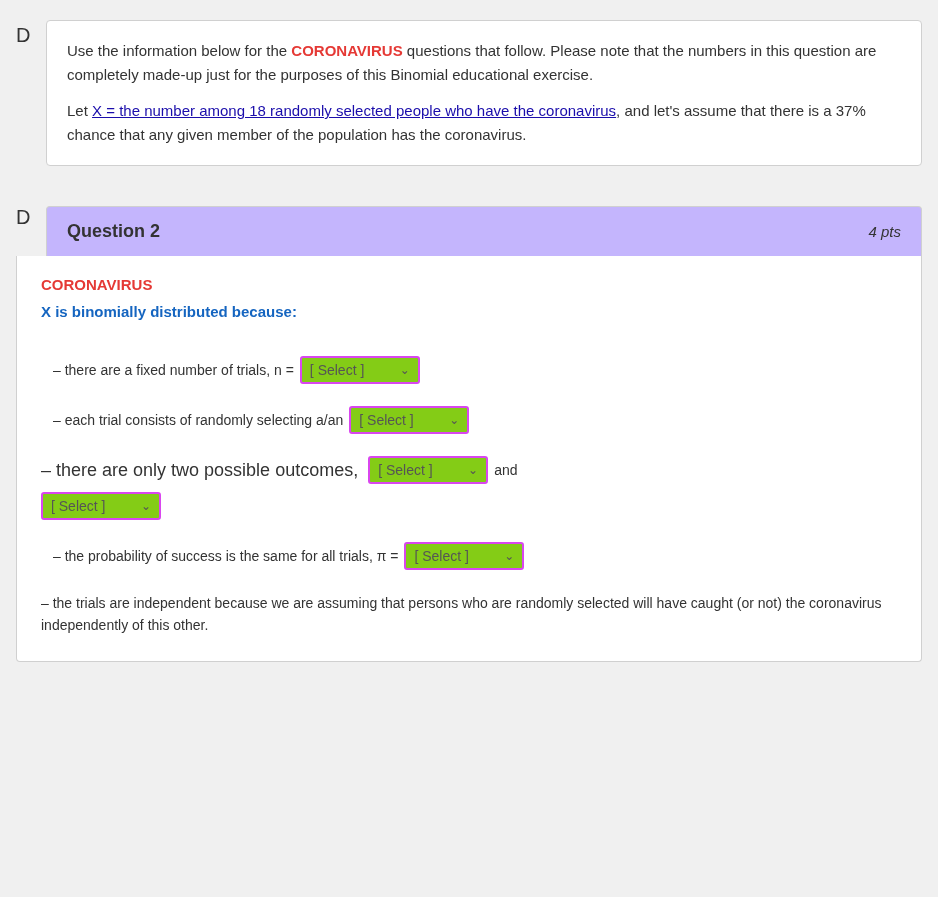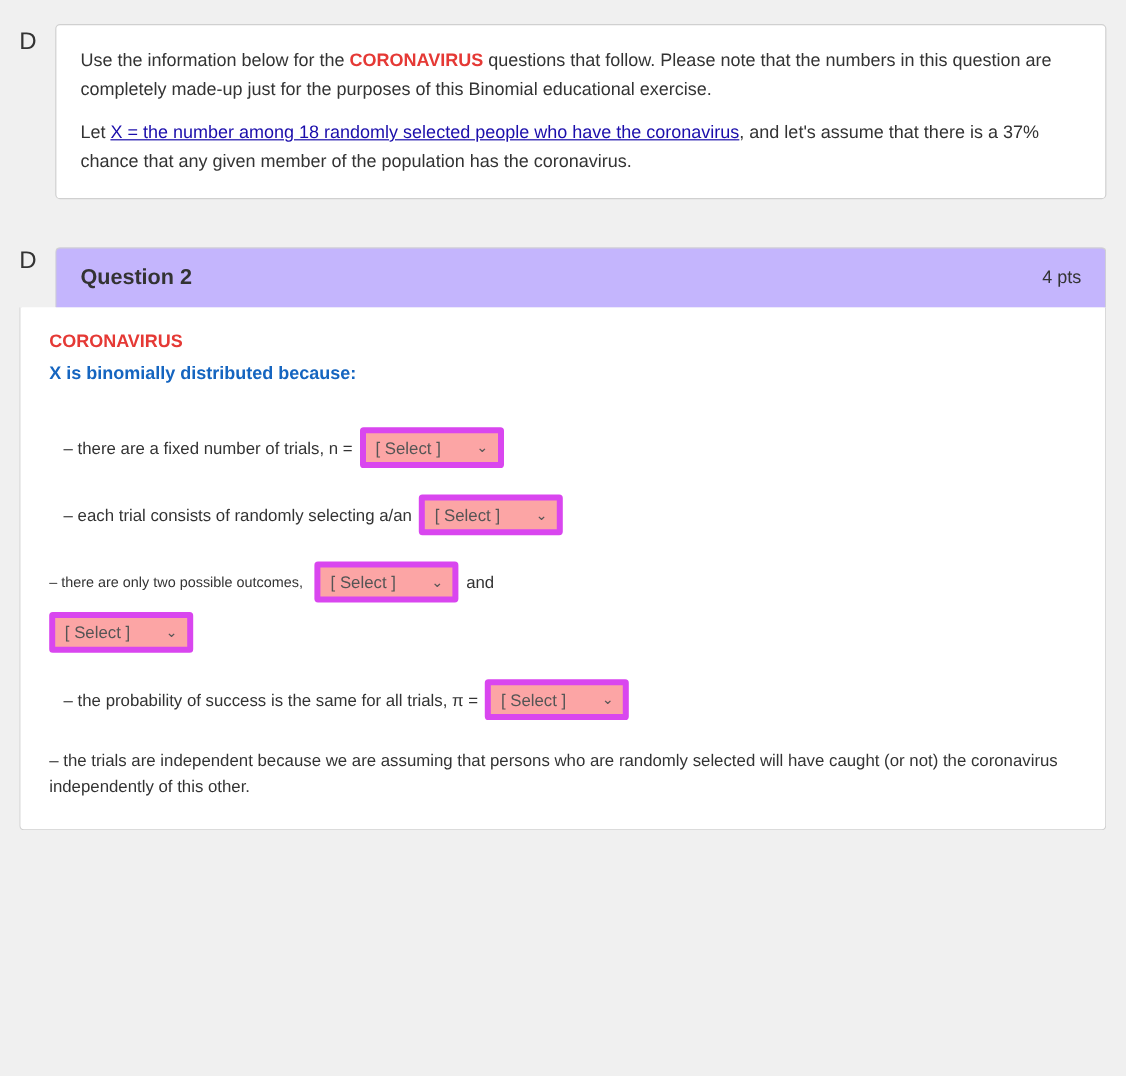--- a/index.html
+++ b/index.html
@@ -98,20 +98,21 @@
 
     .question-title {
       font-size: 18px;
       font-weight: bold;
       color: #333;
     }
 
     .points-label {
       font-size: 15px;
       color: #333;
+      font-style: italic;
     }
 
     .question2-content-wrapper {
       padding: 0 16px;
     }
 
     .question2-content {
       background-color: #ffffff;
       border: 1px solid #d0d0d0;
       border-top: none;
@@ -143,24 +144,24 @@
     }
 
     .criteria-text {
       font-size: 14px;
       color: #333;
     }
 
     .select-dropdown {
       display: inline-flex;
       align-items: center;
-      border: 5px solid #d946ef;
+      border: 2px solid #d946ef;
       border-radius: 3px;
       padding: 4px 8px;
-      background: #fca5a5;
+      background: #84cc16;
       font-size: 14px;
       color: #555;
       cursor: pointer;
       min-width: 120px;
       justify-content: space-between;
       gap: 24px;
     }
 
     .select-dropdown .chevron {
       font-size: 12px;
@@ -177,21 +178,21 @@
     }
 
     .independent-text {
       font-size: 14px;
       color: #333;
       line-height: 1.6;
       margin-top: 6px;
     }
 
     .bullet-dash {
-      font-size: 12px;
+      font-size: 18px;
       color: #333;
       margin-right: 4px;
     }
   </style>
 </head>
 <body>
 
 <div class="page-container">
 
   <div class="question-block">

